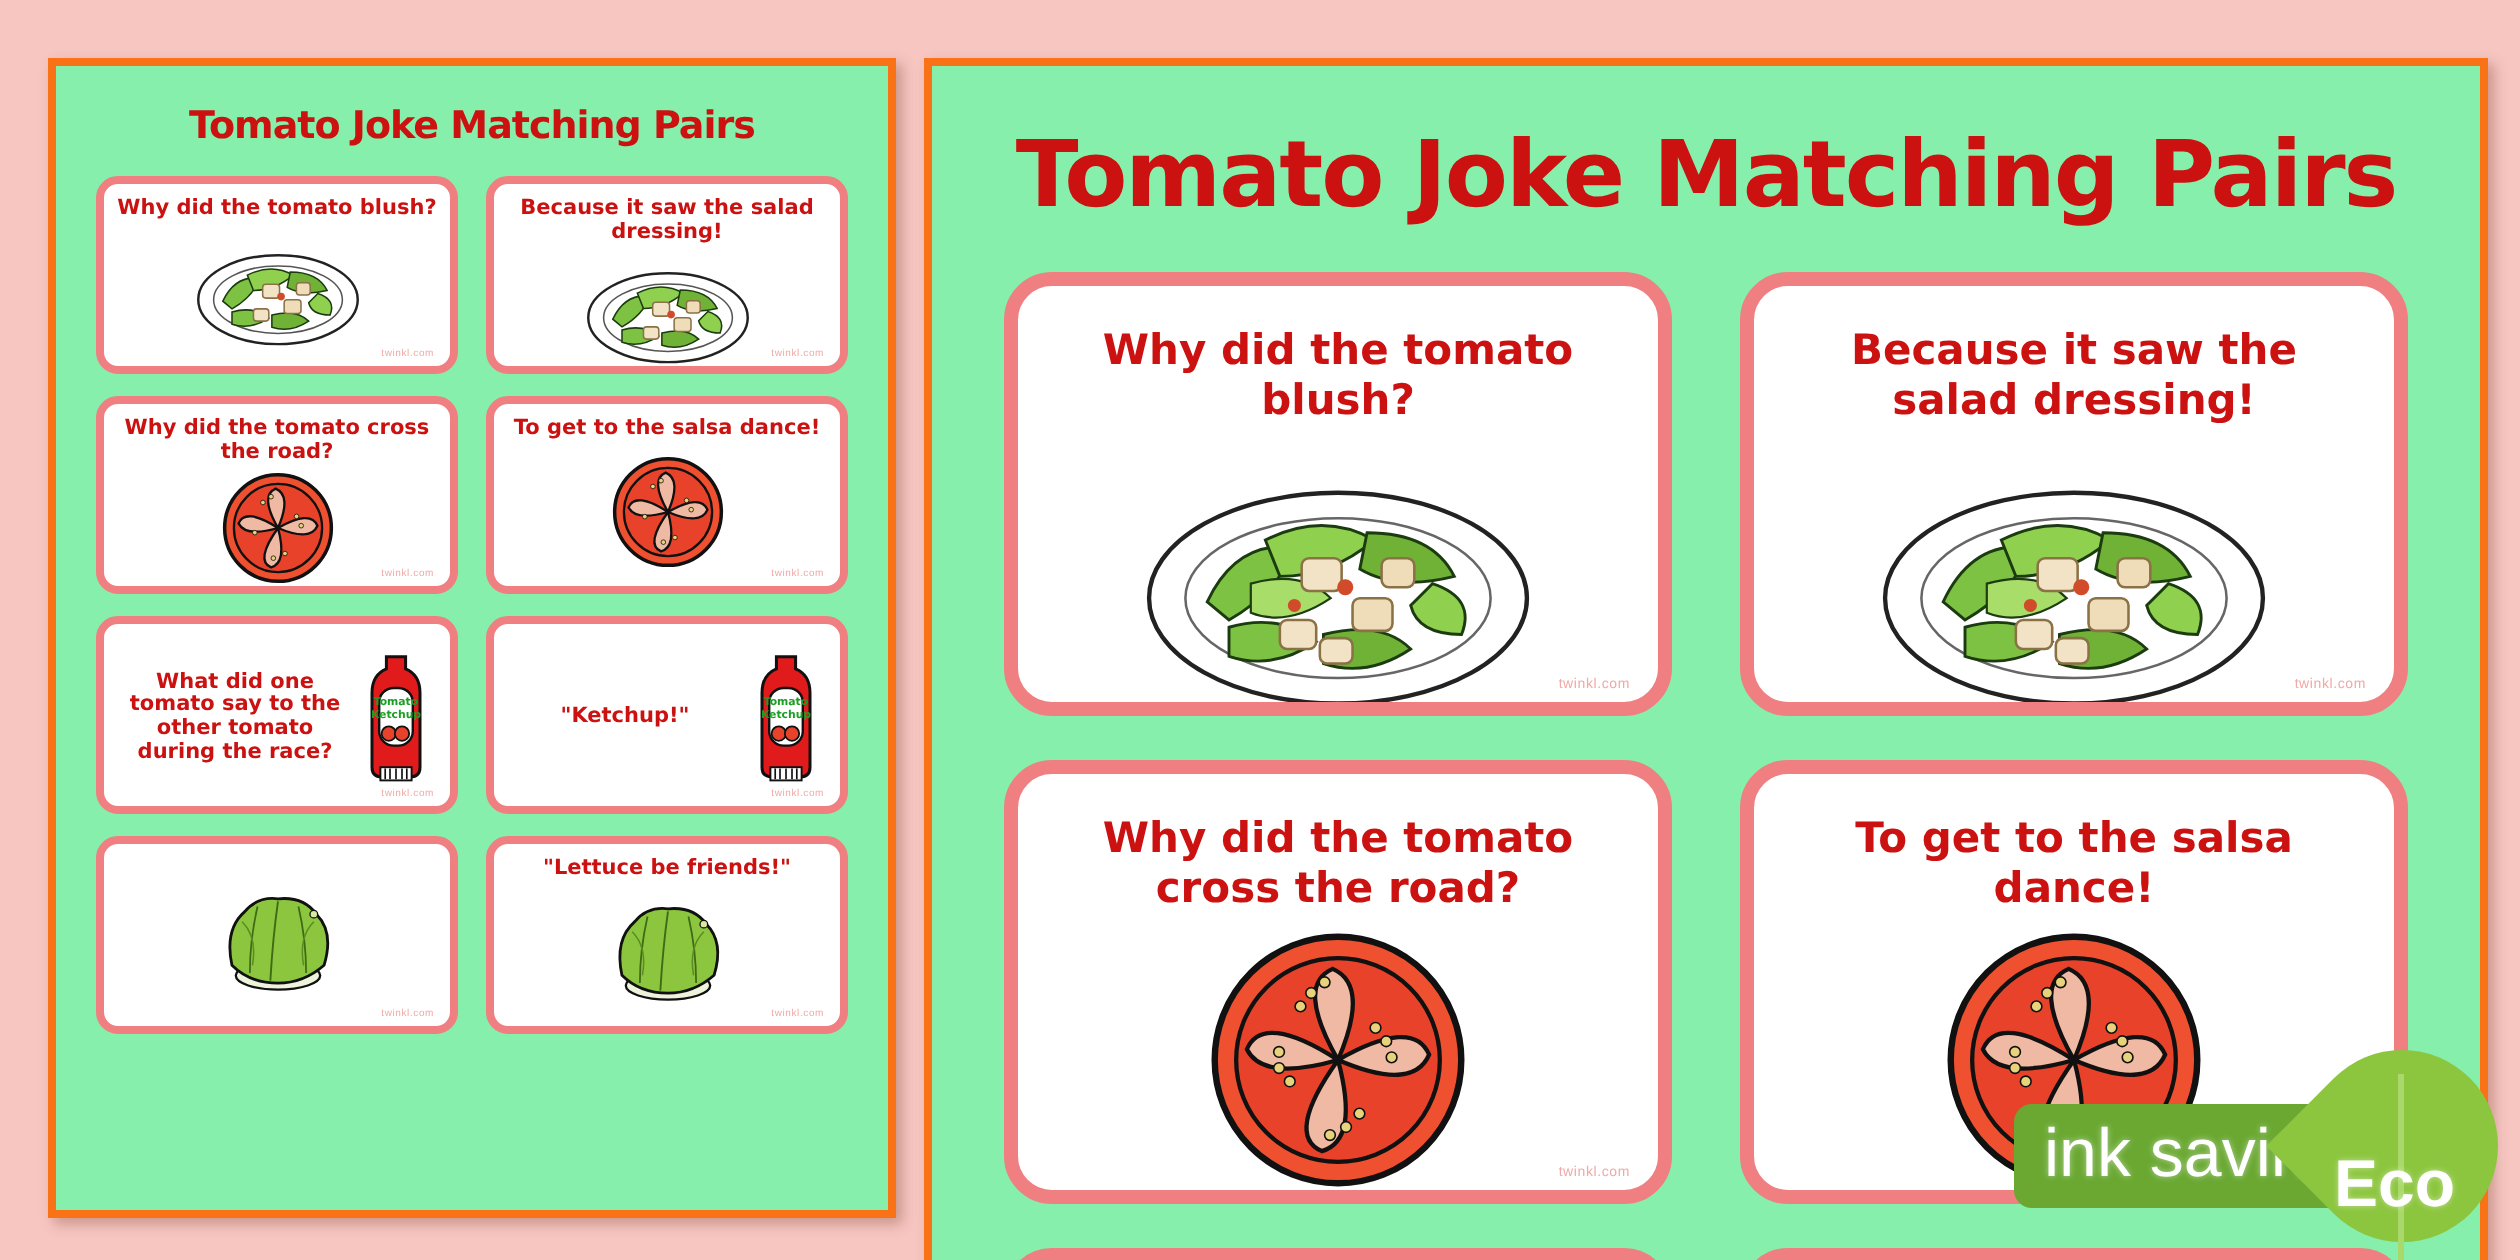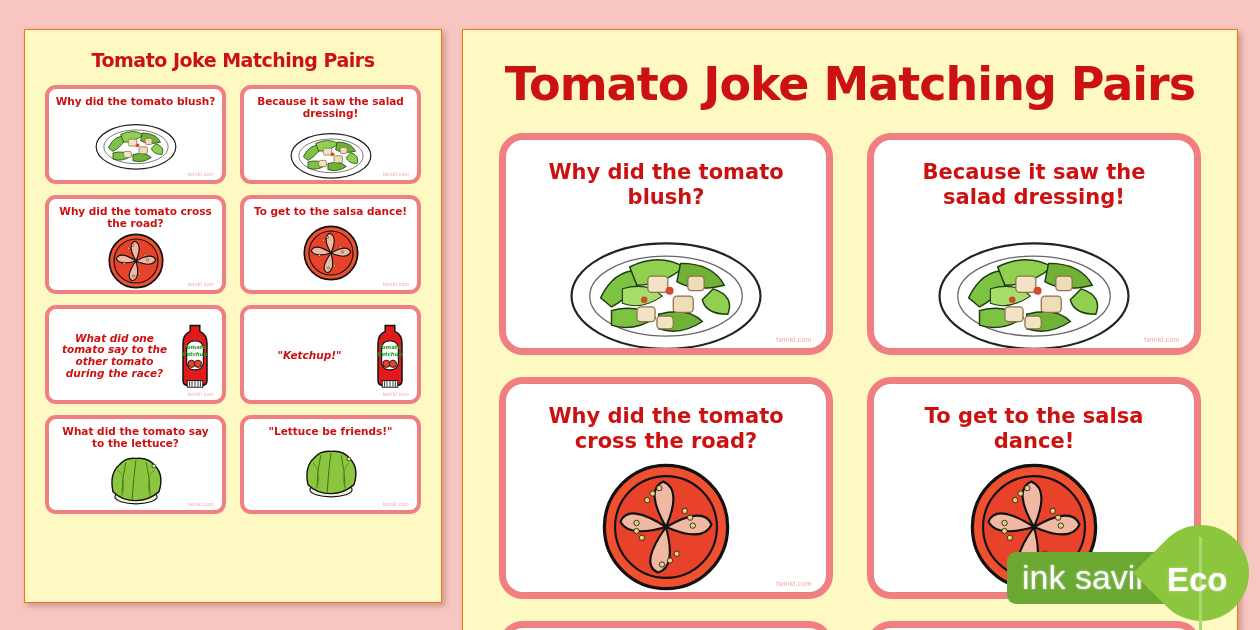--- a/index.html
+++ b/index.html
@@ -5,22 +5,22 @@
   html,body{margin:0;padding:0;}
   body{
     width:1260px;height:630px;overflow:hidden;
     background:#f7c6c1;
     font-family:"Liberation Sans", sans-serif;
   }
   .stage{position:relative;width:1260px;height:630px;}
 
   
   .page{
-    position:absolute;background:#fef9c3;
-    border:1px solid #f97316;
+    position:absolute;background:#86efac;
+    border:4px solid #f97316;
     box-shadow:3px 3px 6px rgba(120,60,40,.35);
     overflow:hidden;
   }
   .page-thumb{left:24px;top:29px;width:416px;height:572px;}
   .page-main{left:462px;top:29px;width:774px;height:601px;border-bottom:none;}
 
   
   .title{
     color:#cc1111;font-weight:bold;text-align:center;
     font-family:"DejaVu Sans", sans-serif;
@@ -44,21 +44,21 @@
     border-radius:14px;position:relative;
     display:flex;flex-direction:column;align-items:center;
     box-sizing:border-box;overflow:hidden;justify-content:space-between;
   }
   .card-thumb{
     border-width:4px;border-radius:11px;height:99px;padding:7px 6px 4px;
   }
   .card-main{
     border-width:7px;border-radius:24px;height:222px;padding:20px 14px 10px;
   }
-  .card.row-wide{flex-direction:row;justify-content:space-around;align-items:center;font-style:italic;}
+  .card.row-wide{flex-direction:row;justify-content:space-around;align-items:center;}
 
   .card-text{
     color:#cc1111;font-weight:bold;text-align:center;
     font-family:"DejaVu Sans", sans-serif;line-height:1.12;
   }
   .card-thumb .card-text{font-size:10.5px;}
   .card-main  .card-text{font-size:21px;line-height:1.2;}
 
   .card-art{display:flex;align-items:center;justify-content:center;flex:1;width:100%;}
   .card-thumb .card-art{margin-top:2px;}
@@ -85,21 +85,21 @@
   .eco-leaf{
     position:absolute;left:146px;top:0;width:96px;height:96px;
     background:#8cc63e;border-radius:0 50% 50% 50%;
     transform:rotate(-45deg);
   }
   .eco-vein{
     position:absolute;left:192px;top:12px;width:3px;height:98px;
     background:#a9d96a;
   }
   .eco-word{
-    position:absolute;left:160px;top:36px;color:#fff;font-size:33px;
+    position:absolute;left:160px;top:48px;color:#fff;font-size:33px;
     font-weight:bold;font-family:"Liberation Sans", sans-serif;
     text-shadow:0 0 3px rgba(255,255,255,.45);
   }
 </style>
 </head>
 <body>
 
 <div class="stage">
 
   <div class="page page-thumb">
@@ -234,21 +234,20 @@
               <line x1="30" y1="97" x2="30" y2="106"></line>
                 <line x1="35" y1="97" x2="35" y2="106"></line>
               <line x1="39" y1="97" x2="39" y2="106"></line>
             </g>
           </svg>
         </div>
         <div class="wm">twinkl.com</div>
       </div>
 
       <div class="card card-thumb">
-        <div class="card-text">What did the tomato say to the lettuce?</div>
         <div class="card-art">
           <svg viewBox="0 0 100 86" width="64" height="55">
             <ellipse cx="50" cy="70" rx="33" ry="11" fill="#eef3dc" stroke="#111" stroke-width="1.8"></ellipse>
             <path d="M14 62 Q8 34 24 20 Q34 8 50 10 Q70 8 80 22 Q94 36 86 62 Q70 76 50 76 Q28 76 14 62 Z" fill="#8cc63e" stroke="#111" stroke-width="2.2"></path>
             <path d="M50 12 Q46 40 44 74" fill="none" stroke="#3f6b16" stroke-width="1.5"></path>
             <path d="M34 16 Q28 42 28 68" fill="none" stroke="#3f6b16" stroke-width="1.4"></path>
             <path d="M66 16 Q72 42 72 68" fill="none" stroke="#3f6b16" stroke-width="1.4"></path>
             <path d="M22 28 Q34 40 30 62" fill="none" stroke="#5a8c22" stroke-width="1.2"></path>
             <path d="M78 28 Q66 40 70 62" fill="none" stroke="#5a8c22" stroke-width="1.2"></path>
             <circle cx="78" cy="22" r="3" fill="#d9ea9e" stroke="#111" stroke-width="1"></circle>

